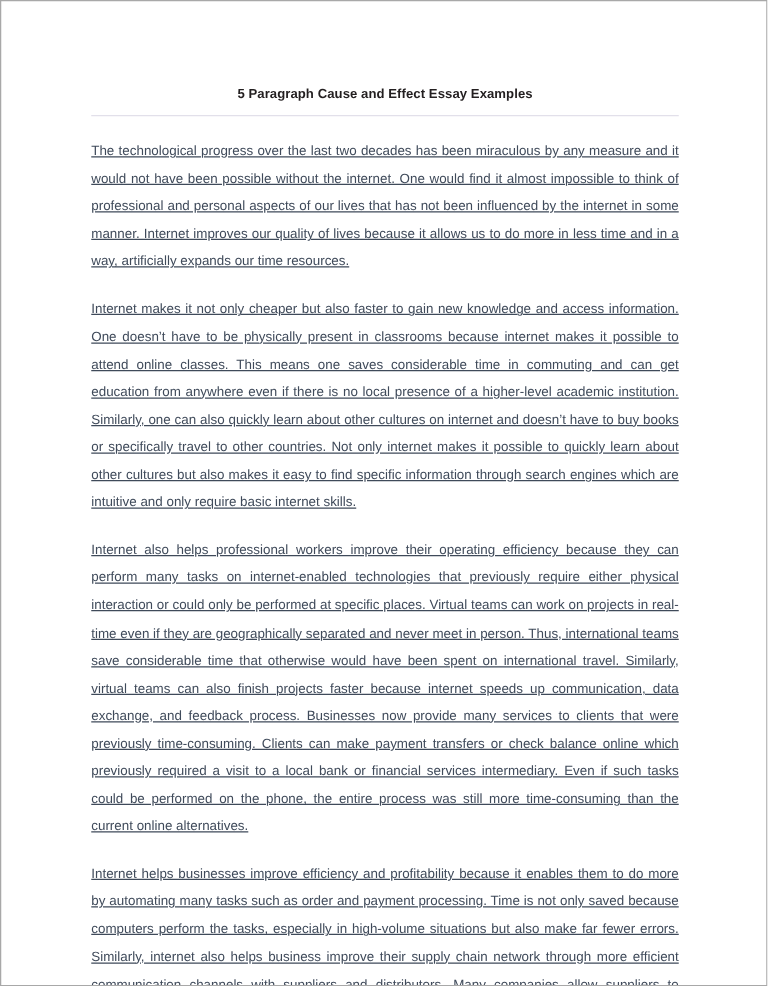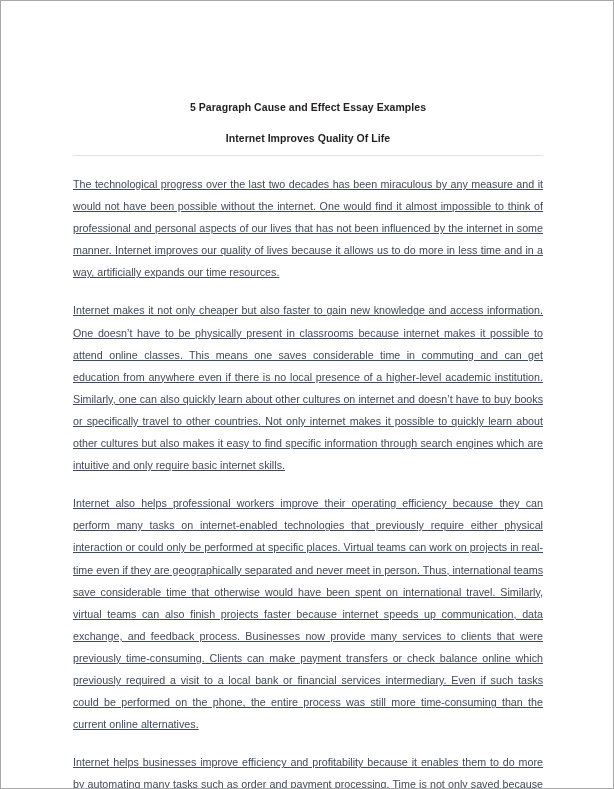--- a/index.html
+++ b/index.html
@@ -21,21 +21,21 @@
 
   .content {
     position: absolute;
     left: 72px;
     top: 0;
     width: 470px;
   }
 
   .doc-title {
     margin: 0;
-    padding-top: 100px;
+    padding-top: 68px;
     font-size: 10.5px;
     font-weight: bold;
     color: #231f20;
     text-align: center;
     letter-spacing: 0.05px;
   }
 
   .doc-subtitle {
     margin: 0;
     padding-top: 19px;
@@ -73,21 +73,20 @@
   }
 </style>
 </head>
 <body>
 
 <div class="page">
   <div class="content">
 
     <h1 class="doc-title">5 Paragraph Cause and Effect Essay Examples</h1>
 
-    <h2 class="doc-subtitle">Internet Improves Quality Of Life</h2>
 
     <div class="divider"></div>
 
     <div class="body-copy">
       <p class="para">The technological progress over the last two decades has been miraculous by any measure and it would not have been possible without the internet. One would find it almost impossible to think of professional and personal aspects of our lives that has not been influenced by the internet in some manner. Internet improves our quality of lives because it allows us to do more in less time and in a way, artificially expands our time resources.</p>
       <p class="para">Internet makes it not only cheaper but also faster to gain new knowledge and access information. One doesn’t have to be physically present in classrooms because internet makes it possible to attend online classes. This means one saves considerable time in commuting and can get education from anywhere even if there is no local presence of a higher-level academic institution. Similarly, one can also quickly learn about other cultures on internet and doesn’t have to buy books or specifically travel to other countries. Not only internet makes it possible to quickly learn about other cultures but also makes it easy to find specific information through search engines which are intuitive and only require basic internet skills.</p>
       <p class="para">Internet also helps professional workers improve their operating efficiency because they can perform many tasks on internet-enabled technologies that previously require either physical interaction or could only be performed at specific places. Virtual teams can work on projects in real-time even if they are geographically separated and never meet in person. Thus, international teams save considerable time that otherwise would have been spent on international travel. Similarly, virtual teams can also finish projects faster because internet speeds up communication, data exchange, and feedback process. Businesses now provide many services to clients that were previously time-consuming. Clients can make payment transfers or check balance online which previously required a visit to a local bank or financial services intermediary. Even if such tasks could be performed on the phone, the entire process was still more time-consuming than the current online alternatives.</p>
       <p class="para">Internet helps businesses improve efficiency and profitability because it enables them to do more by automating many tasks such as order and payment processing. Time is not only saved because computers perform the tasks, especially in high-volume situations but also make far fewer errors. Similarly, internet also helps business improve their supply chain network through more efficient communication channels with suppliers and distributors. Many companies allow suppliers to access inventory information in real-time so that they could dispatch items as soon as they are needed. Internet also helps consumers save time because they can shop over the internet. Consumers save time because they do not have to visit shopping malls or retailers and similarly, they also save considerable time that would otherwise be consumed in the process of collecting information such as price-comparison. Online shopping also allows consumers to buy items that</p>
     </div>
 

